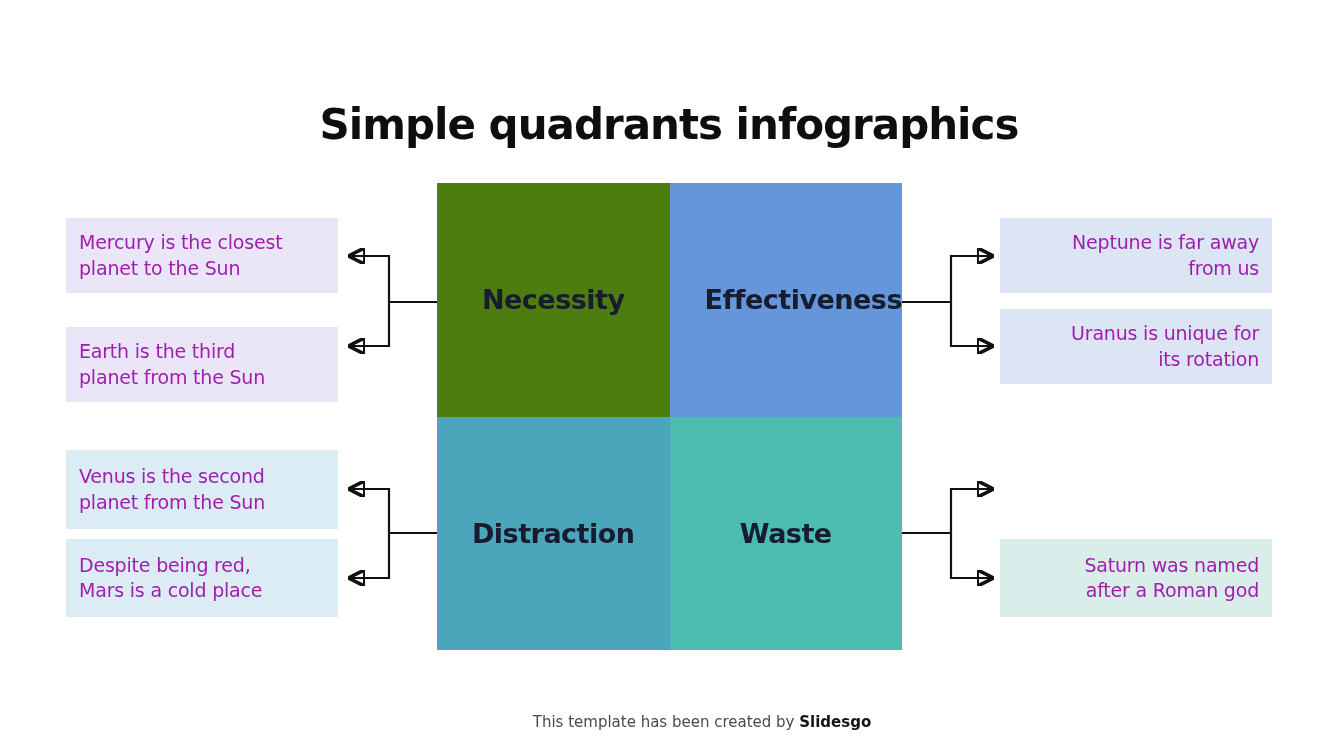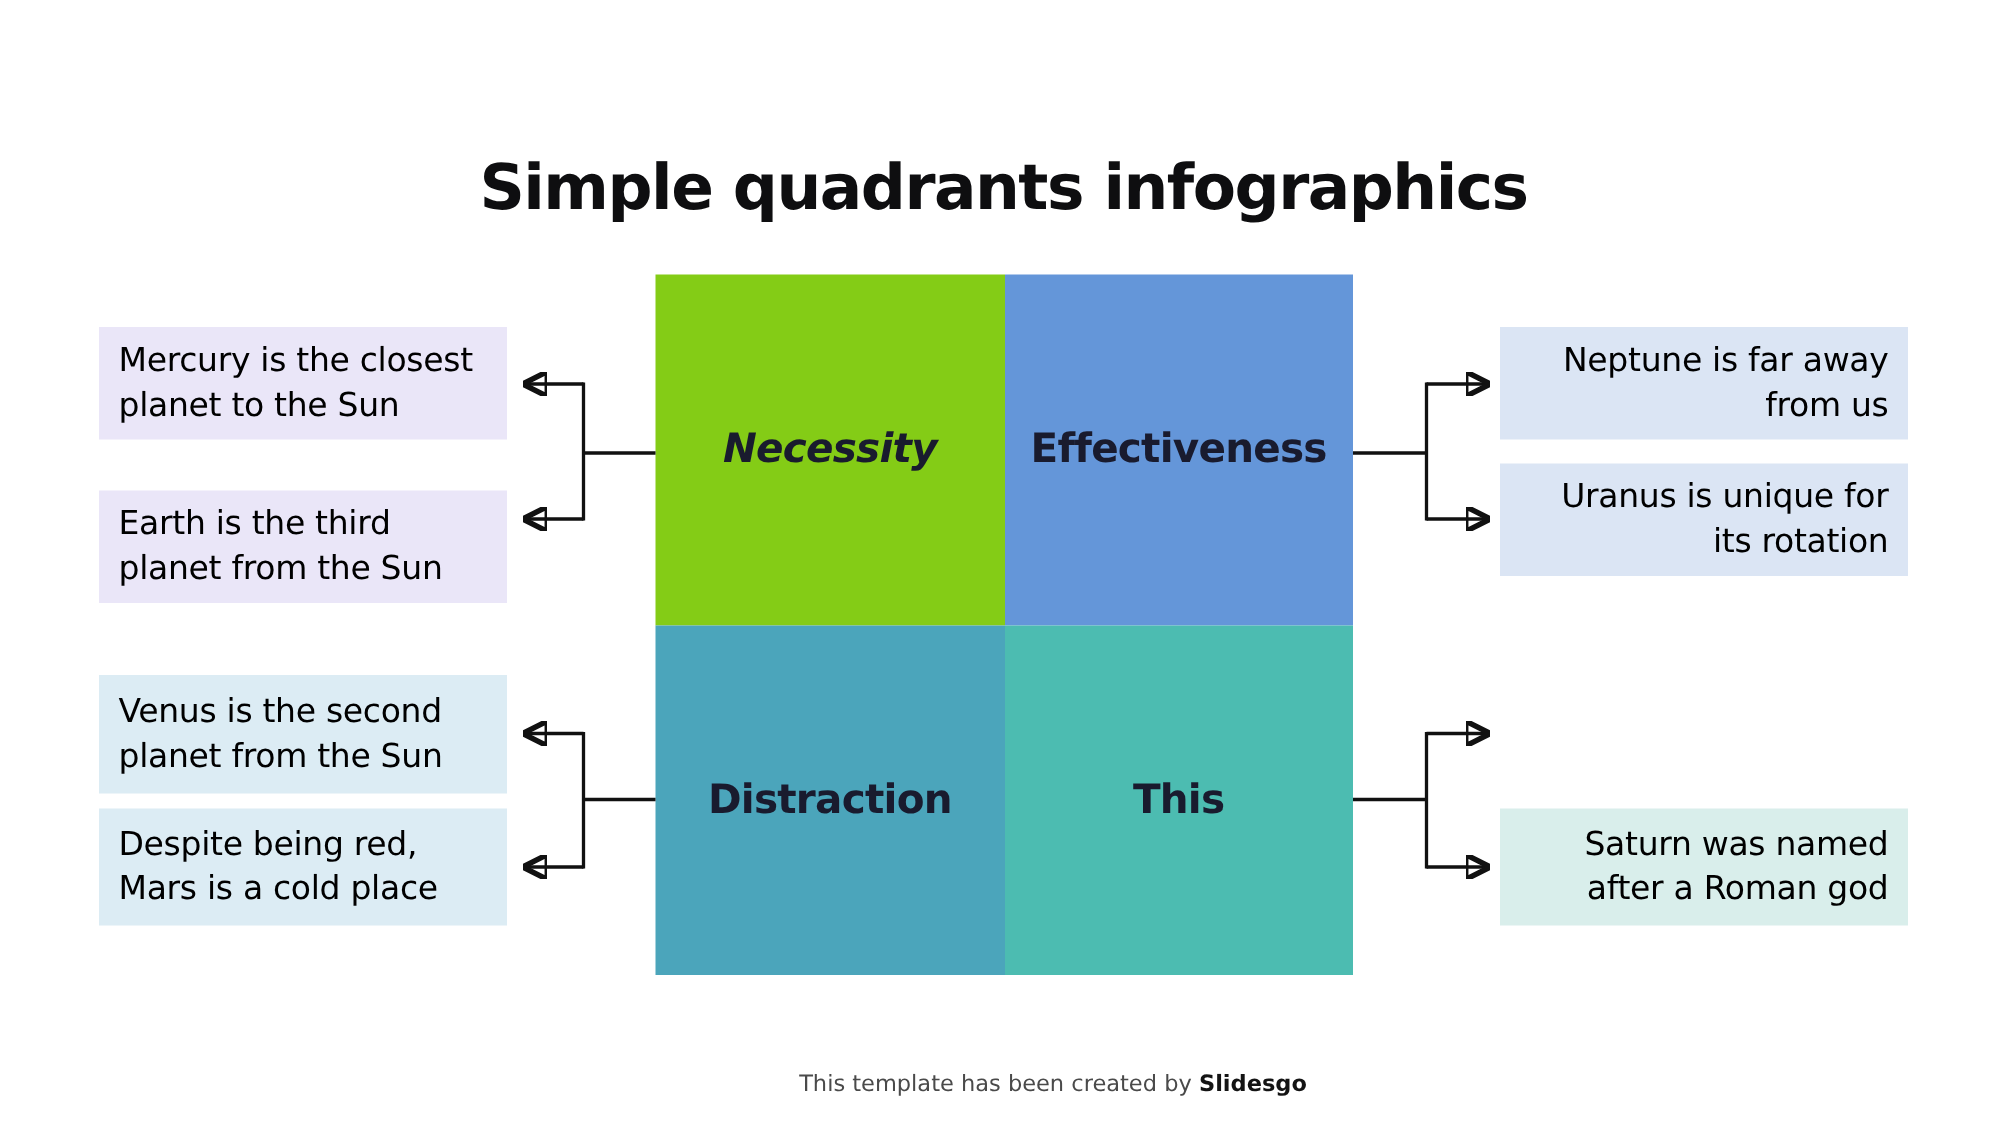--- a/index.html
+++ b/index.html
@@ -42,24 +42,24 @@
   }
   .callout {
     position: absolute;
     width: 272px;
     display: flex;
     align-items: center;
     box-sizing: border-box;
     padding: 0 13px;
   }
   .callout-text {
-    font-size: 22px;
+    font-size: 19px;
     line-height: 1.32;
     letter-spacing: -0.2px;
-    color: #000000;
+    color: #a21caf;
     white-space: pre-line;
     width: 100%;
   }
   .callout.left-side  { justify-content: flex-start; }
   .callout.left-side .callout-text  { text-align: left; }
   .callout.right-side { justify-content: flex-end; }
   .callout.right-side .callout-text { text-align: right; }
 
   #co-lt-0 { left: 66px;   top: 218px; height: 75px; }
   #co-lt-1 { left: 66px;   top: 327px; height: 75px; }
@@ -89,31 +89,31 @@
   .footer .brand { font-weight: 700; color: #141414; }
 </style>
 </head>
 <body>
 
 <div class="slide">
 
   <h1 class="title">Simple quadrants infographics</h1>
 
   <div class="quadrant-grid">
-    <div class="quadrant" style="background: #84cc16; font-style: italic;">
+    <div class="quadrant" style="background: #4d7c0f;">
       <span class="quadrant-label">Necessity</span>
     </div>
-    <div class="quadrant" style="background: rgb(100, 150, 217);">
+    <div class="quadrant" style="background: rgb(100, 150, 217); justify-content: flex-end;">
       <span class="quadrant-label">Effectiveness</span>
     </div>
     <div class="quadrant" style="background: rgb(75, 165, 187);">
       <span class="quadrant-label">Distraction</span>
     </div>
     <div class="quadrant" style="background: rgb(76, 188, 177);">
-      <span class="quadrant-label">This</span>
+      <span class="quadrant-label">Waste</span>
     </div>
   </div>
 
   <div id="co-lt-0" class="callout left-side" style="background: rgb(234, 230, 248);">
     <span class="callout-text">Mercury is the closest
 planet to the Sun</span>
   </div>
   <div id="co-lt-1" class="callout left-side" style="background: rgb(234, 230, 248);">
     <span class="callout-text">Earth is the third
 planet from the Sun</span>

